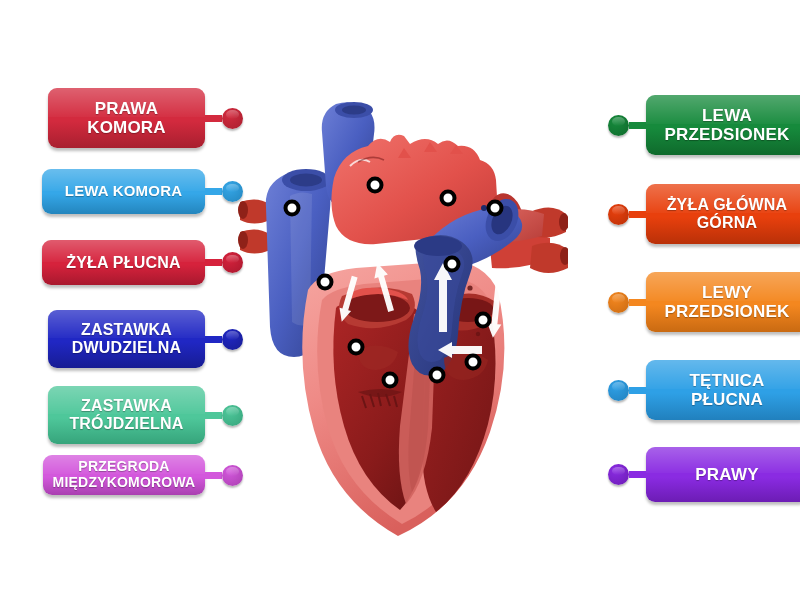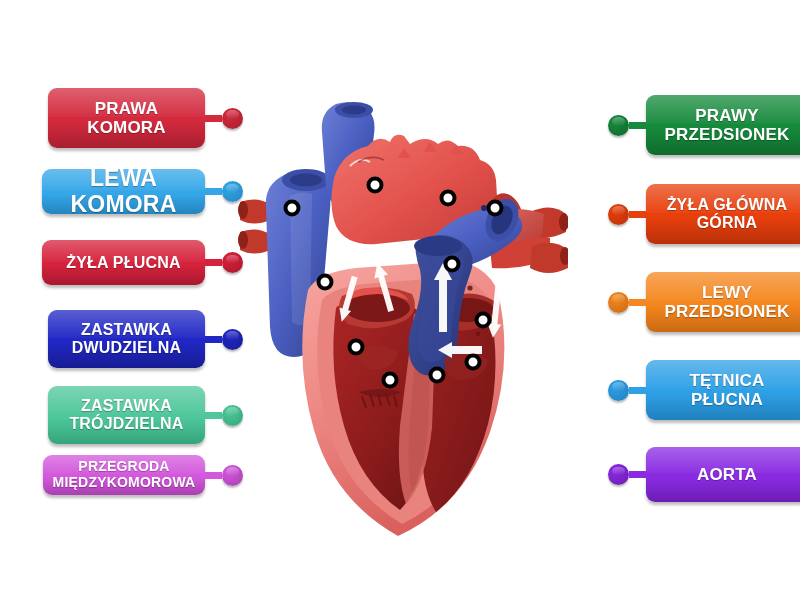--- a/index.html
+++ b/index.html
@@ -269,21 +269,21 @@
         <div class="pill" style="width: 157px; height: 60px; font-size: 17px; background: linear-gradient(rgb(211, 42, 62) 0%, rgb(211, 42, 62) 55%, rgb(168, 31, 47) 100%);">
           <span class="pill-text">PRAWA
 KOMORA</span>
         </div>
         <div class="connector left">
           <div class="stem" style="background: rgb(211, 42, 62);"></div>
           <div class="knob" style="background: radial-gradient(circle at 35% 30%, rgb(211, 42, 62), rgb(168, 31, 47));"></div>
         </div>
       </div>
       <div class="label-item left" style="left: 30px; top: 169px;">
-        <div class="pill" style="width: 163px; height: 45px; font-size: 23px; background: linear-gradient(rgb(53, 167, 232) 0%, rgb(53, 167, 232) 55%, rgb(35, 133, 189) 100%);">
+        <div class="pill" style="width: 163px; height: 45px; font-size: 15px; background: linear-gradient(rgb(53, 167, 232) 0%, rgb(53, 167, 232) 55%, rgb(35, 133, 189) 100%);">
           <span class="pill-text">LEWA KOMORA</span>
         </div>
         <div class="connector left">
           <div class="stem" style="background: rgb(53, 167, 232);"></div>
           <div class="knob" style="background: radial-gradient(circle at 35% 30%, rgb(53, 167, 232), rgb(35, 133, 189));"></div>
         </div>
       </div>
       <div class="label-item left" style="left: 30px; top: 240px;">
         <div class="pill" style="width: 163px; height: 45px; font-size: 16px; background: linear-gradient(rgb(214, 34, 60) 0%, rgb(214, 34, 60) 55%, rgb(168, 24, 46) 100%); justify-content: center;">
           <span class="pill-text">ŻYŁA PŁUCNA</span>
@@ -321,21 +321,21 @@
         <div class="connector left">
           <div class="stem" style="background: rgb(211, 88, 220);"></div>
           <div class="knob" style="background: radial-gradient(circle at 35% 30%, rgb(211, 88, 220), rgb(169, 63, 176));"></div>
         </div>
       </div>
     </div>
 
   <div id="right-labels">
       <div class="label-item right" style="left: 608px; top: 95px;">
         <div class="pill" style="width: 162px; height: 60px; font-size: 17px; background: linear-gradient(rgb(22, 138, 60) 0%, rgb(22, 138, 60) 55%, rgb(15, 106, 44) 100%);">
-          <span class="pill-text">PRAWY
+          <span class="pill-text">LEWA
 PRZEDSIONEK</span>
         </div>
         <div class="connector right">
           <div class="stem" style="background: rgb(22, 138, 60);"></div>
           <div class="knob" style="background: radial-gradient(circle at 35% 30%, rgb(22, 138, 60), rgb(15, 106, 44));"></div>
         </div>
       </div>
       <div class="label-item right" style="left: 608px; top: 184px;">
         <div class="pill" style="width: 162px; height: 60px; font-size: 16px; background: linear-gradient(rgb(232, 64, 13) 0%, rgb(232, 64, 13) 55%, rgb(185, 48, 8) 100%);">
           <span class="pill-text">ŻYŁA GŁÓWNA
@@ -361,21 +361,21 @@
           <span class="pill-text">TĘTNICA
 PŁUCNA</span>
         </div>
         <div class="connector right">
           <div class="stem" style="background: rgb(46, 160, 230);"></div>
           <div class="knob" style="background: radial-gradient(circle at 35% 30%, rgb(46, 160, 230), rgb(33, 128, 189));"></div>
         </div>
       </div>
       <div class="label-item right" style="left: 608px; top: 447px;">
         <div class="pill" style="width: 162px; height: 55px; font-size: 17px; background: linear-gradient(rgb(138, 43, 226) 0%, rgb(138, 43, 226) 55%, rgb(108, 28, 180) 100%);">
-          <span class="pill-text">AORTA</span>
+          <span class="pill-text">PRAWY</span>
         </div>
         <div class="connector right">
           <div class="stem" style="background: rgb(138, 43, 226);"></div>
           <div class="knob" style="background: radial-gradient(circle at 35% 30%, rgb(138, 43, 226), rgb(108, 28, 180));"></div>
         </div>
       </div>
     </div>
 
 </div>
 

